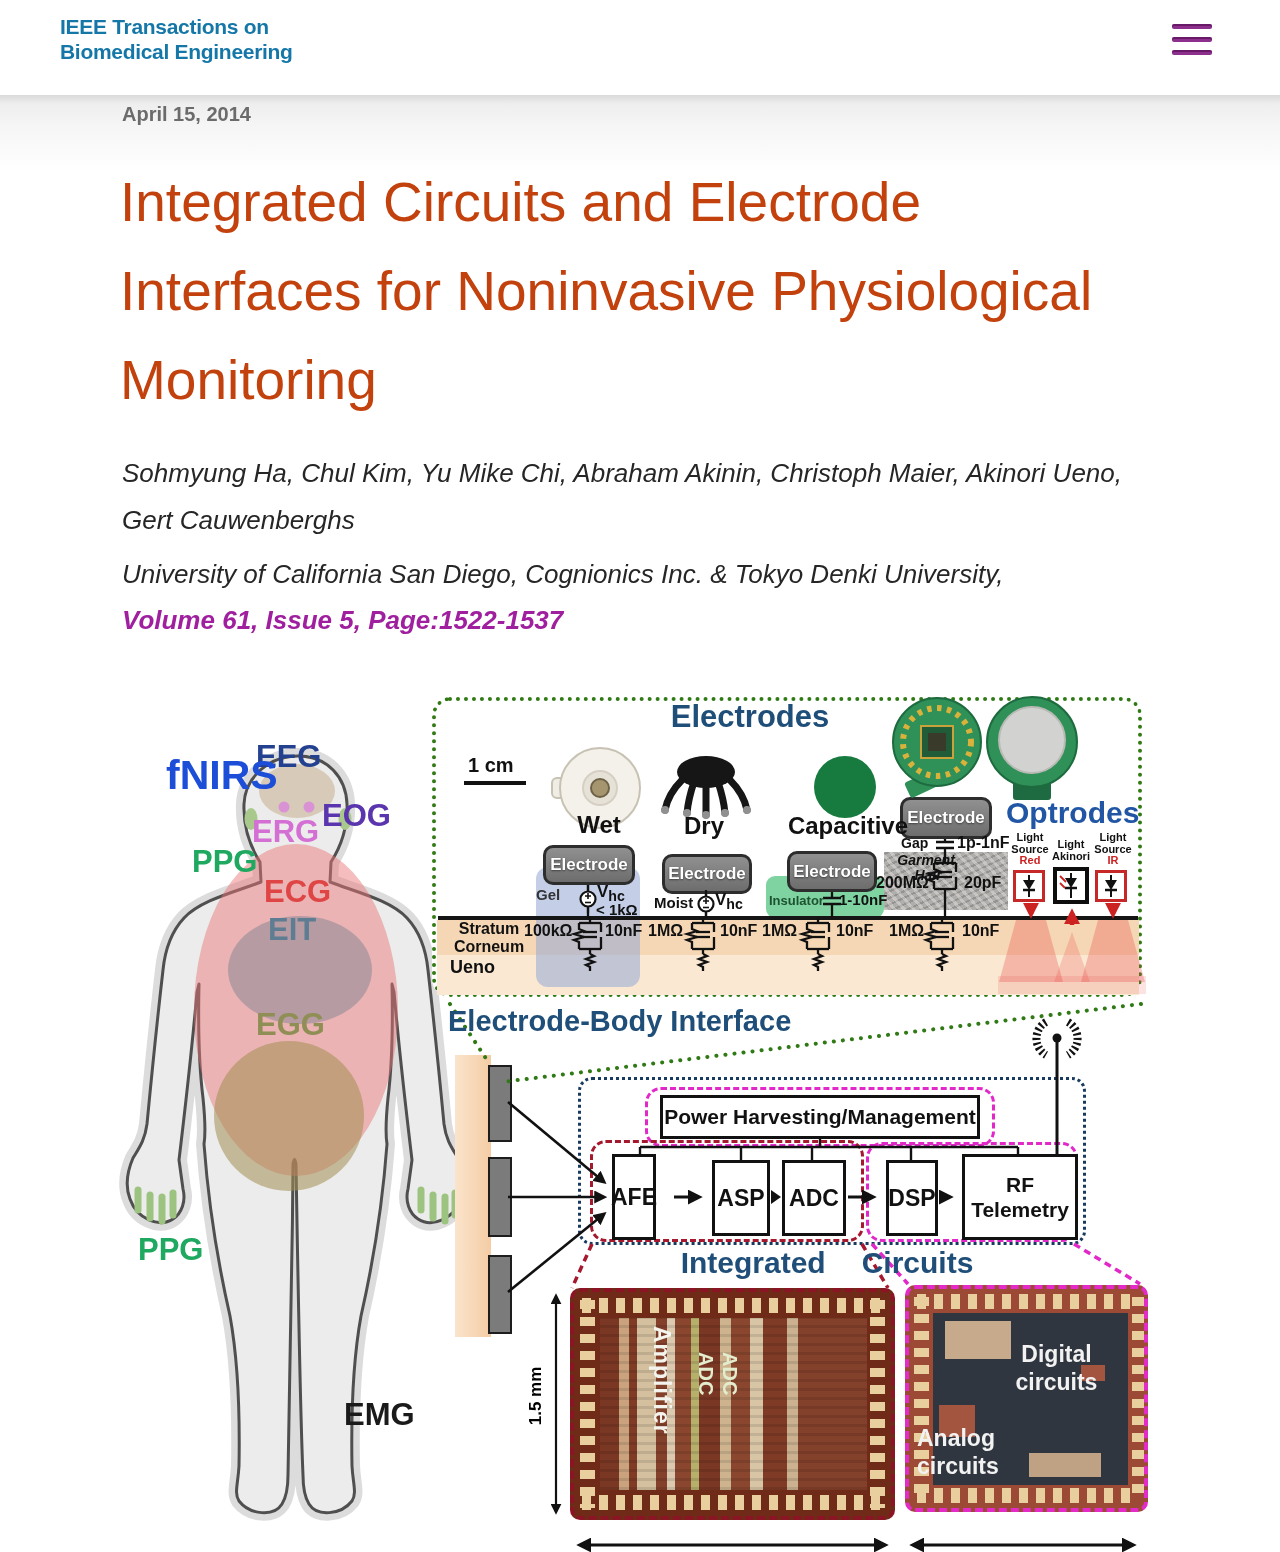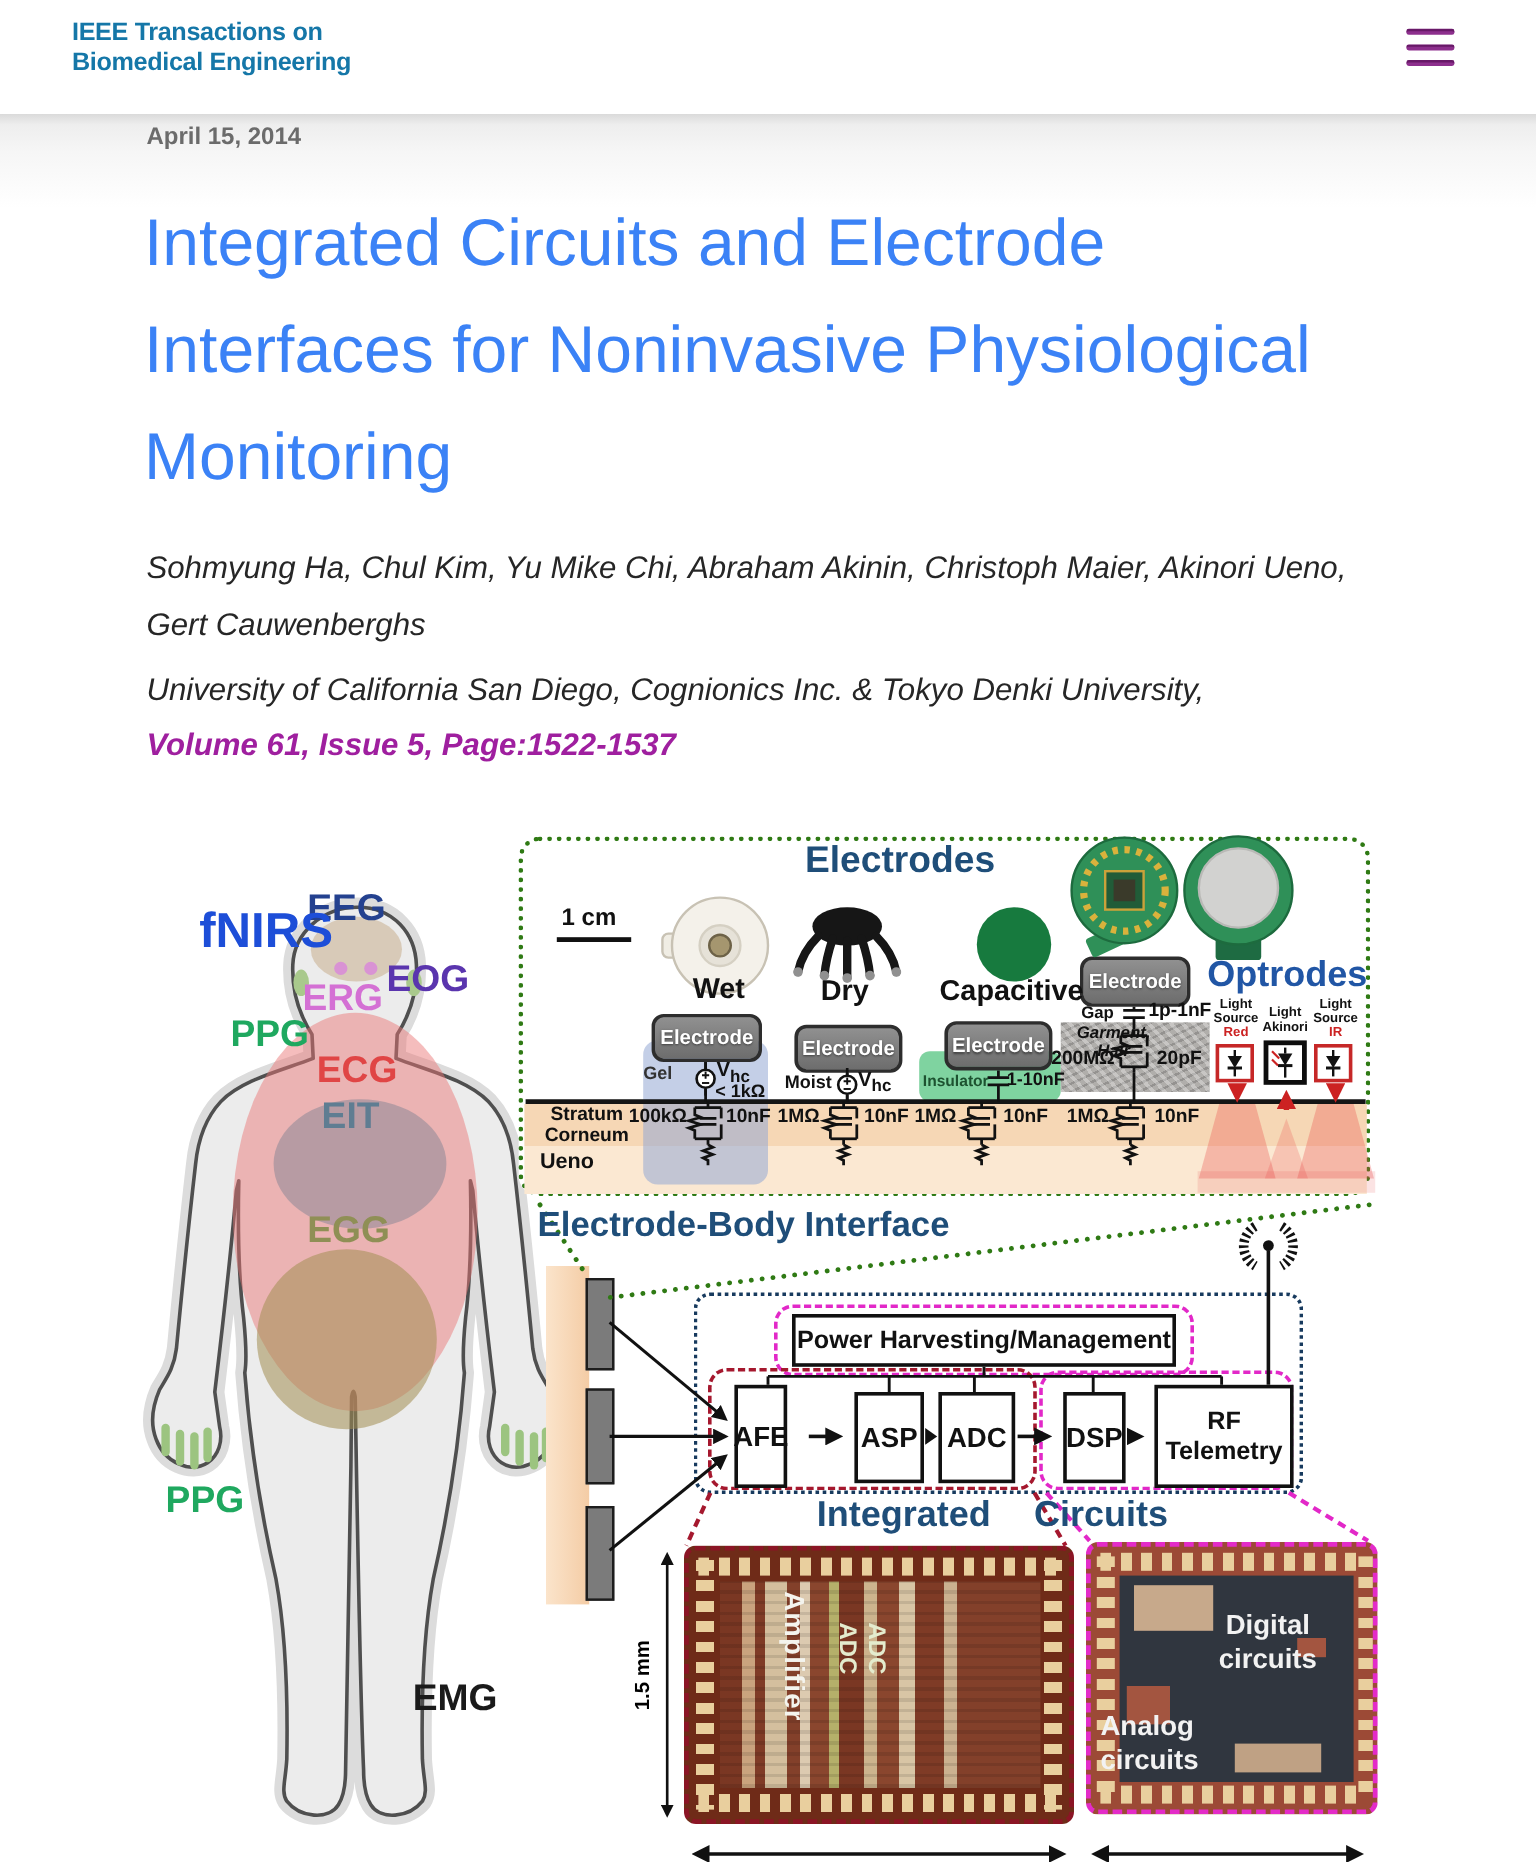--- a/index.html
+++ b/index.html
@@ -7,21 +7,21 @@
        font-family:"Liberation Sans",sans-serif;overflow:hidden;}
   
   #header{position:absolute;left:0;top:0;width:1280px;height:95px;background:#fff;z-index:10;}
   #logo{position:absolute;left:60px;top:15px;color:#1577a8;font-weight:bold;font-size:21px;line-height:1.18;letter-spacing:-0.3px;cursor:pointer;}
   #menu{position:absolute;left:1172px;top:24px;width:40px;height:36px;cursor:pointer;}
   #menu .bar{display:block;width:40px;height:5px;background:#8d2f8d;border-radius:2px;margin-bottom:8px;box-shadow:inset 0 2px 0 rgba(60,0,60,.45);}
   #topshade{position:absolute;left:0;top:95px;width:1280px;height:78px;
     background:linear-gradient(180deg,#dadada 0,#eeeeee 9px,#f6f6f6 32px,#ffffff 78px);z-index:1;}
   
   #date{position:absolute;left:122px;top:103px;font-size:20px;font-weight:bold;color:#6b6b6b;z-index:11;}
-  #title{position:absolute;left:120px;top:158px;width:985px;font-size:55px;font-weight:300;color:#3b82f6;line-height:1.62;z-index:11;margin:0;}
+  #title{position:absolute;left:120px;top:158px;width:985px;font-size:55px;font-weight:300;color:#c2410c;line-height:1.62;z-index:11;margin:0;}
   .meta{position:absolute;left:122px;width:1015px;font-style:italic;font-size:26px;color:#262626;line-height:1.82;z-index:11;}
   #authors{top:450px;}
   #affil{top:551px;}
   #volume{top:597px;color:#9f1f9f;font-weight:600;}
   
   #fig{position:absolute;left:0;top:692px;width:1280px;height:860px;z-index:5;}
   #svgA{position:absolute;left:0;top:0;z-index:1;}
   #svgB{position:absolute;left:0;top:0;z-index:6;}
   
   #epanel{position:absolute;left:432px;top:5px;width:710px;height:300px;background:#fff;border:4px dotted #2f7a14;border-radius:18px;z-index:2;box-sizing:border-box;}
@@ -71,21 +71,21 @@
   #l-ecg{left:264px;top:182px;color:#e04545;font-size:31px;}
   #l-eit{left:268px;top:220px;color:#5f7d92;font-size:31px;}
   #l-egg{left:256px;top:315px;color:#8f8f55;font-size:31px;}
   #l-ppg2{left:138px;top:540px;color:#1fa85f;font-size:31px;}
   #l-emg{left:344px;top:705px;color:#1a1a1a;font-size:31px;}
   #t-electrodes{left:600px;top:7px;width:300px;font-size:31px;color:#1f4e79;}
   #t-1cm{left:468px;top:62px;font-size:20px;}
   #cm-bar{position:absolute;left:464px;top:89px;width:62px;height:4px;background:#111;z-index:7;}
   #t-wet{left:566px;top:119px;width:66px;font-size:24px;}
   #t-dry{left:672px;top:120px;width:64px;font-size:24px;}
-  #t-cap{left:778px;top:120px;width:130px;font-size:24px;}
+  #t-cap{left:778px;top:120px;width:130px;font-size:24px;text-align:right;}
   #t-optrodes{left:1006px;top:104px;font-size:30px;color:#2156a5;}
   #t-gel{left:536px;top:194px;font-size:15px;color:#333;}
   #t-v1{left:597px;top:190px;font-size:17px;}
   #t-imp1{left:596px;top:209px;font-size:15px;}
   #t-moist{left:654px;top:202px;font-size:15px;}
   #t-v2{left:715px;top:198px;font-size:17px;}
   #t-insul{left:769px;top:201px;font-size:13px;color:#1d5230;}
   #t-c3v{left:839px;top:199px;font-size:15px;}
   #t-gap{left:901px;top:143px;font-size:14px;}
   #t-gapv{left:957px;top:142px;font-size:16px;}

